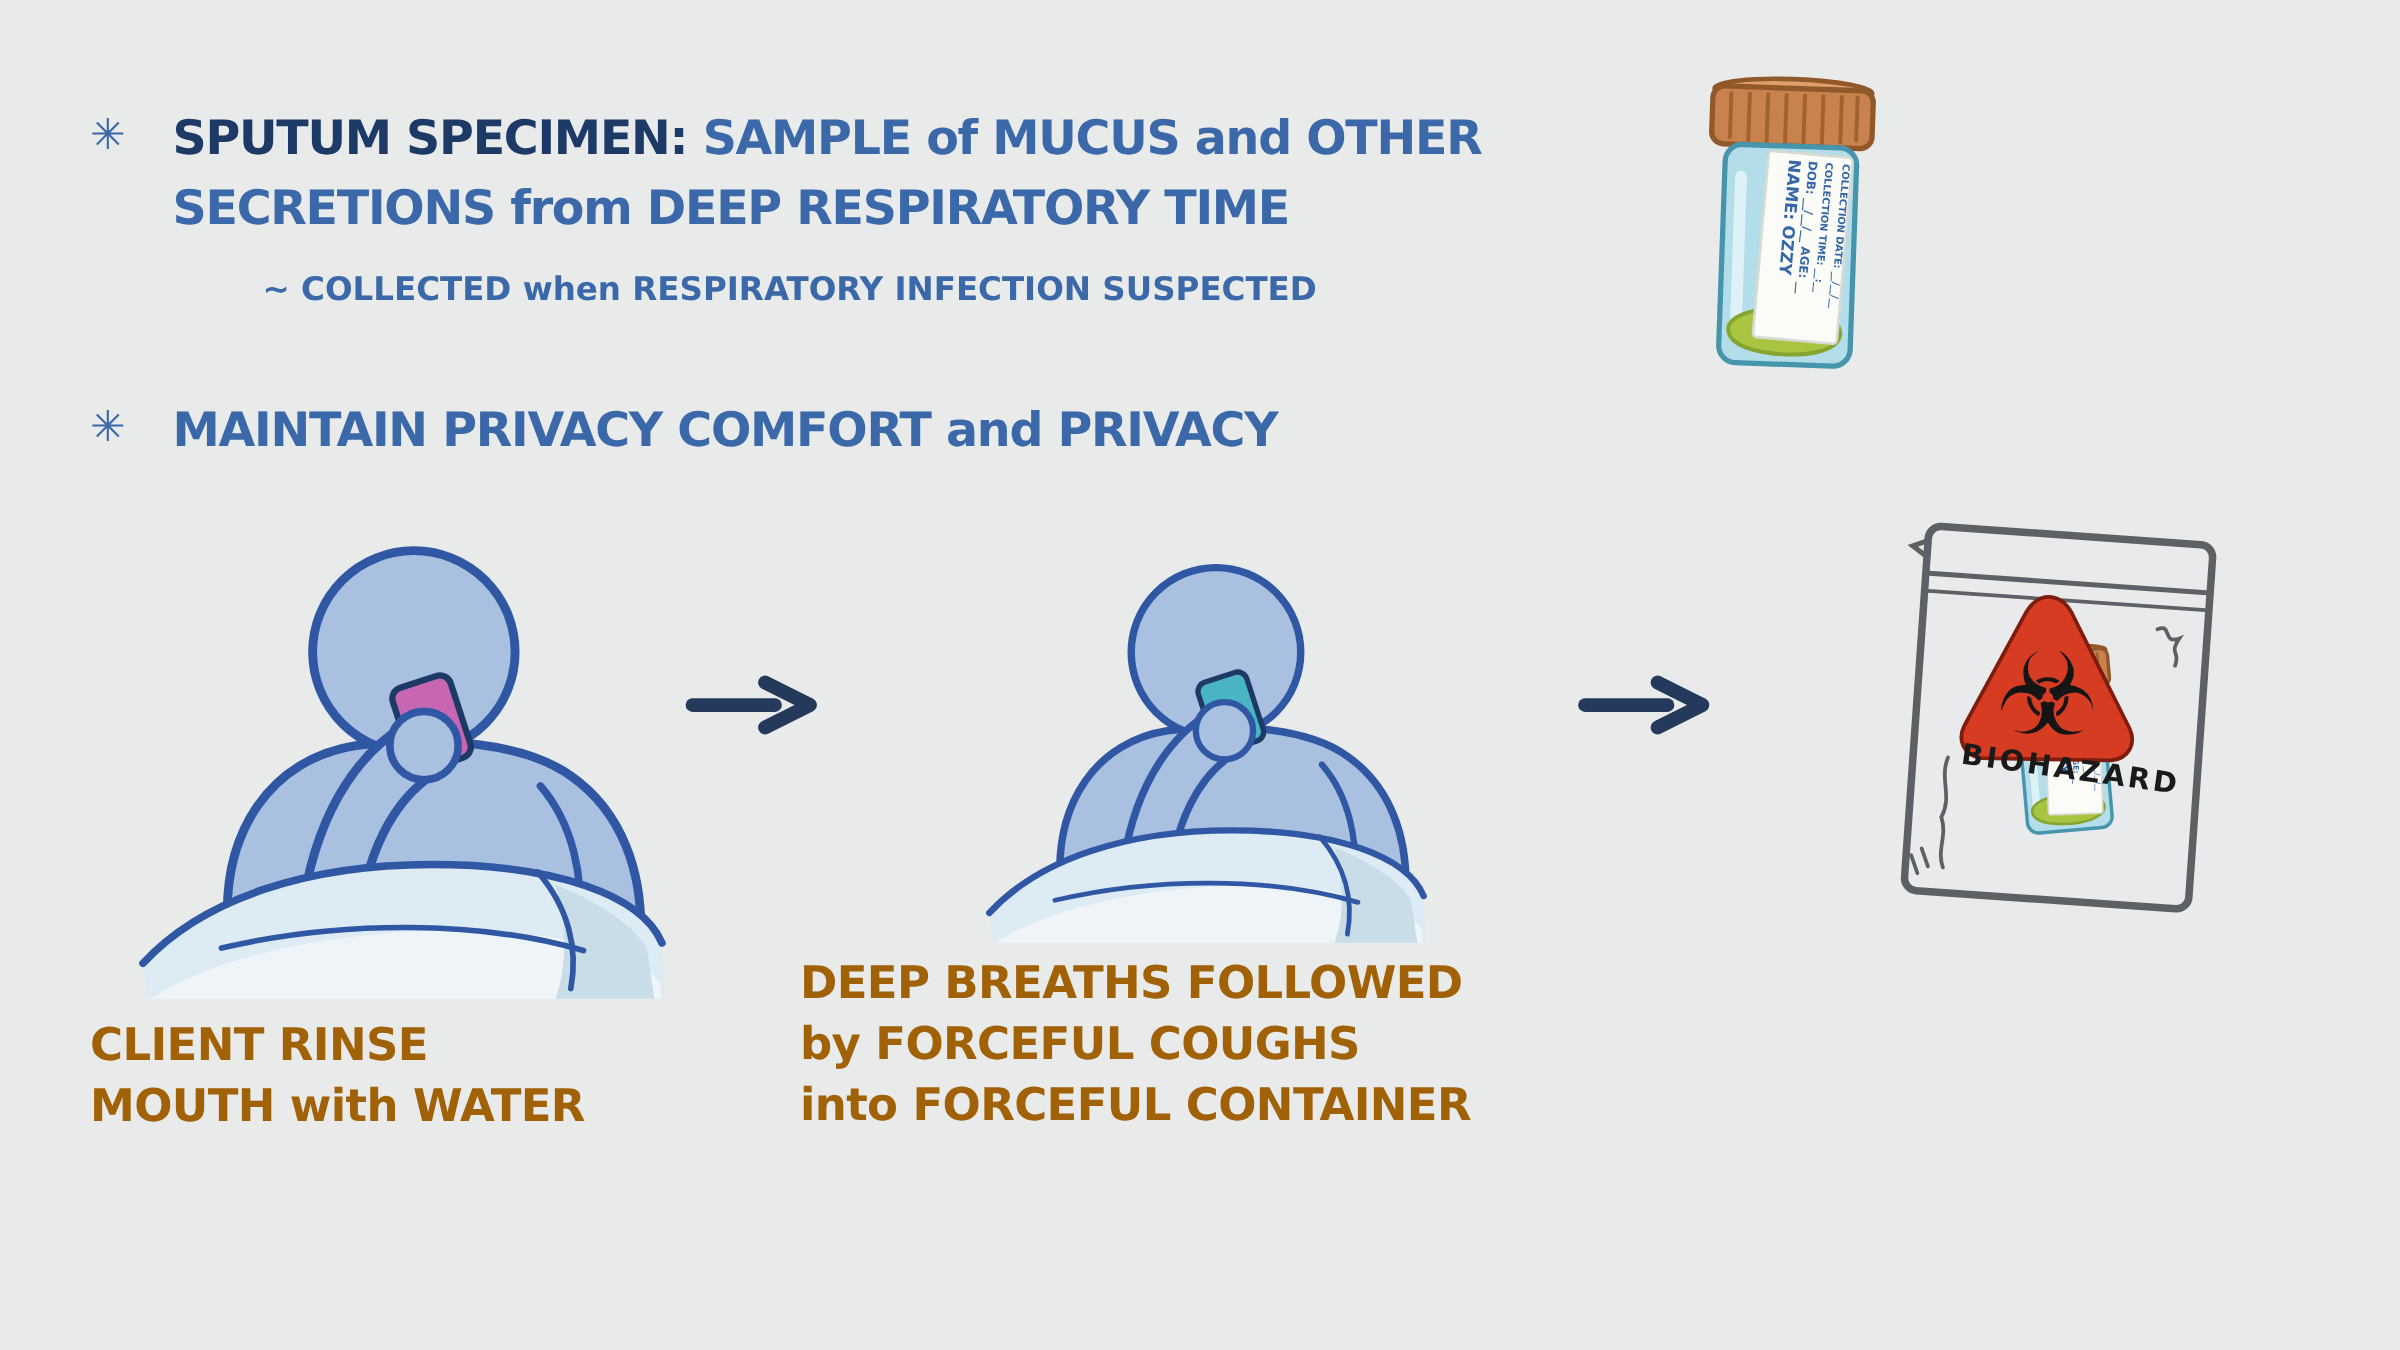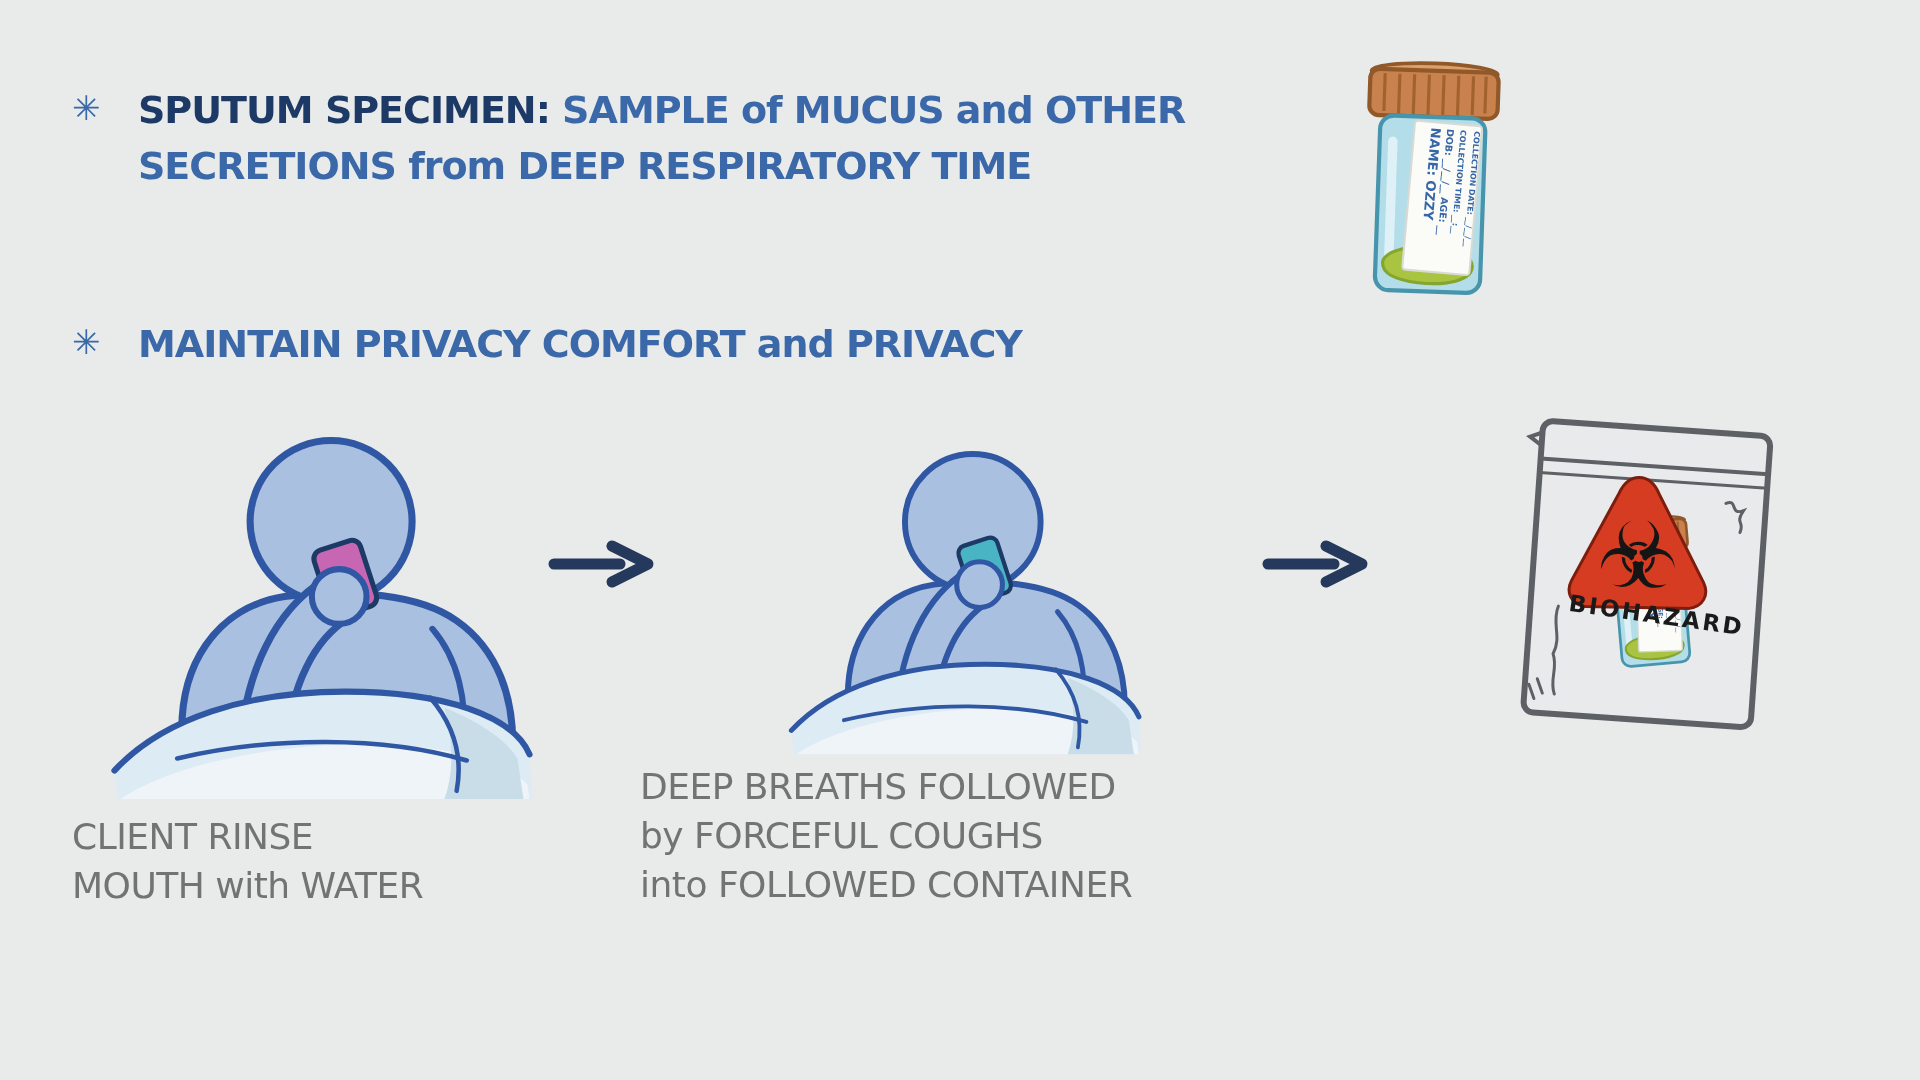--- a/index.html
+++ b/index.html
@@ -6,21 +6,21 @@
   #canvas{
     position:relative; width:1920px; height:1080px;
     background:#e9eaea; overflow:hidden;
     font-family:"DejaVu Sans", sans-serif;
   }
   .note{position:absolute; color:#3a68a8; font-weight:700;}
   .marker{position:absolute; left:0; top:0; font-size:34px; color:#3a68a8;}
   .note-text{margin-left:66px; font-size:38px; line-height:56px; letter-spacing:-1px;}
   .term{color:#1d3a66;}
   .sub-note{margin-left:72px; margin-top:10px; font-size:26px; letter-spacing:-0.5px; color:#3a68a8; font-weight:700;}
-  .caption{position:absolute; color:#737373; font-weight:400; font-size:36px; line-height:49px; letter-spacing:-0.5px;}
+  .caption{position:absolute; color:#a16207; font-weight:700; font-size:36px; line-height:49px; letter-spacing:-0.5px;}
   .caption span{display:block;}
   svg text{font-family:"DejaVu Sans", sans-serif;}
 </style>
 </head>
 <body>
 
 <div id="canvas">
 
   <svg width="0" height="0" style="position:absolute" aria-hidden="true">
     <defs>
@@ -73,20 +73,21 @@
         </g>
       </symbol>
     </defs>
   </svg>
 
   <div class="note" style="left:72px; top:82px;">
     <span class="marker" style="top:6px;">✳</span>
     <div class="note-text">
       <div><span class="term">SPUTUM SPECIMEN:</span><span> SAMPLE of MUCUS and OTHER</span></div>
       <div>SECRETIONS from DEEP RESPIRATORY TIME</div>
+      <div class="sub-note" style="letter-spacing:0;">~ COLLECTED when RESPIRATORY INFECTION SUSPECTED</div>
     </div>
   </div>
 
   <div class="note" style="left:72px; top:316px;">
     <span class="marker" style="top:6px;">✳</span>
     <div class="note-text">
       <div>MAINTAIN PRIVACY COMFORT and PRIVACY</div>
     </div>
   </div>
 
@@ -131,17 +132,17 @@
   </svg>
 
   <div class="caption" style="left:72px; top:812px;">
     <span>CLIENT RINSE</span>
     <span>MOUTH with WATER</span>
   </div>
 
   <div class="caption" style="left:640px; top:762px;">
     <span>DEEP BREATHS FOLLOWED</span>
     <span>by FORCEFUL COUGHS</span>
-    <span>into FOLLOWED CONTAINER</span>
+    <span>into FORCEFUL CONTAINER</span>
   </div>
 
 
 </div>
 
 </body></html>

